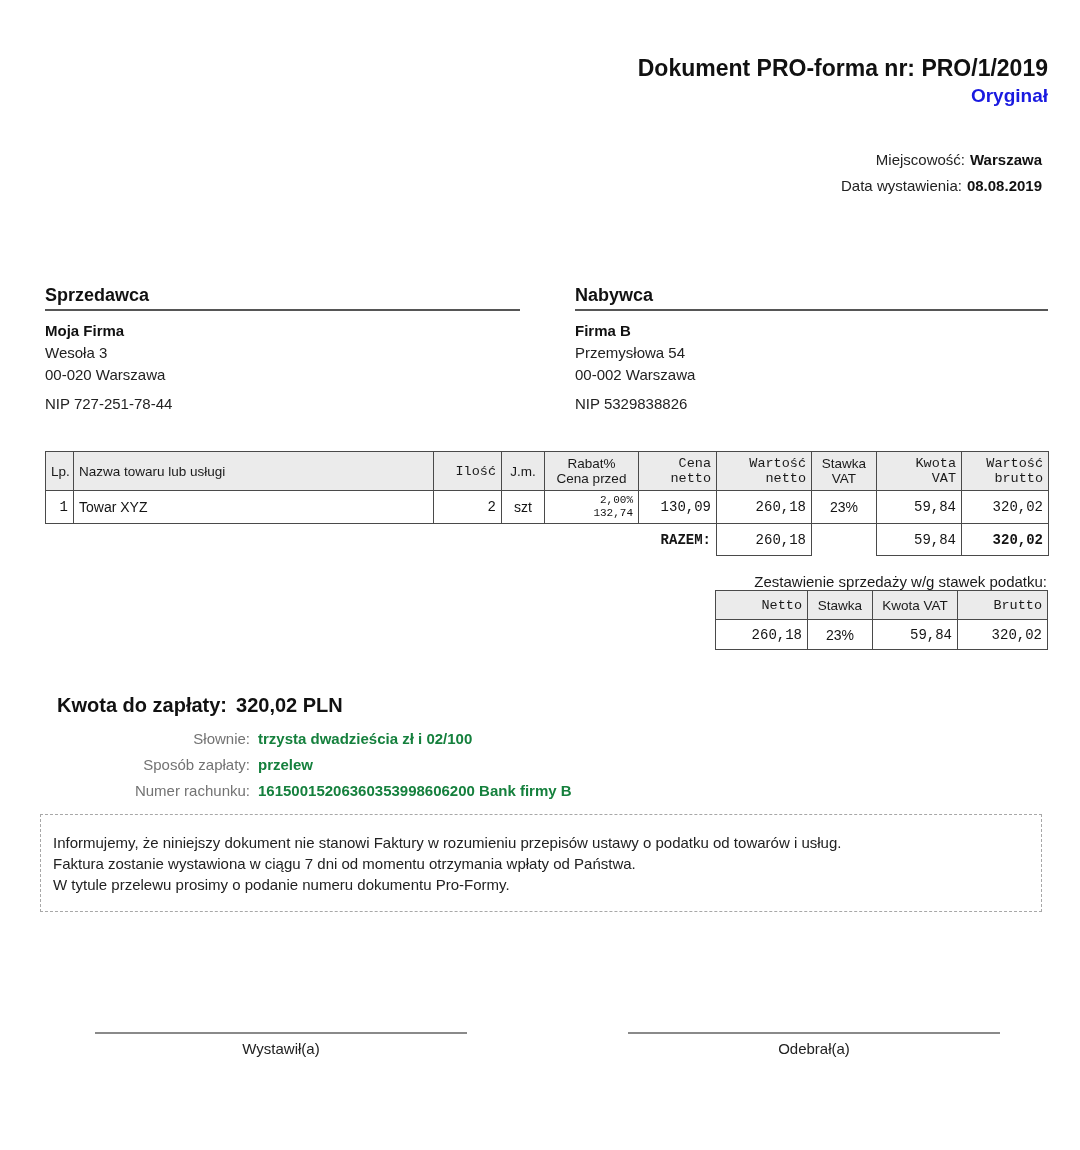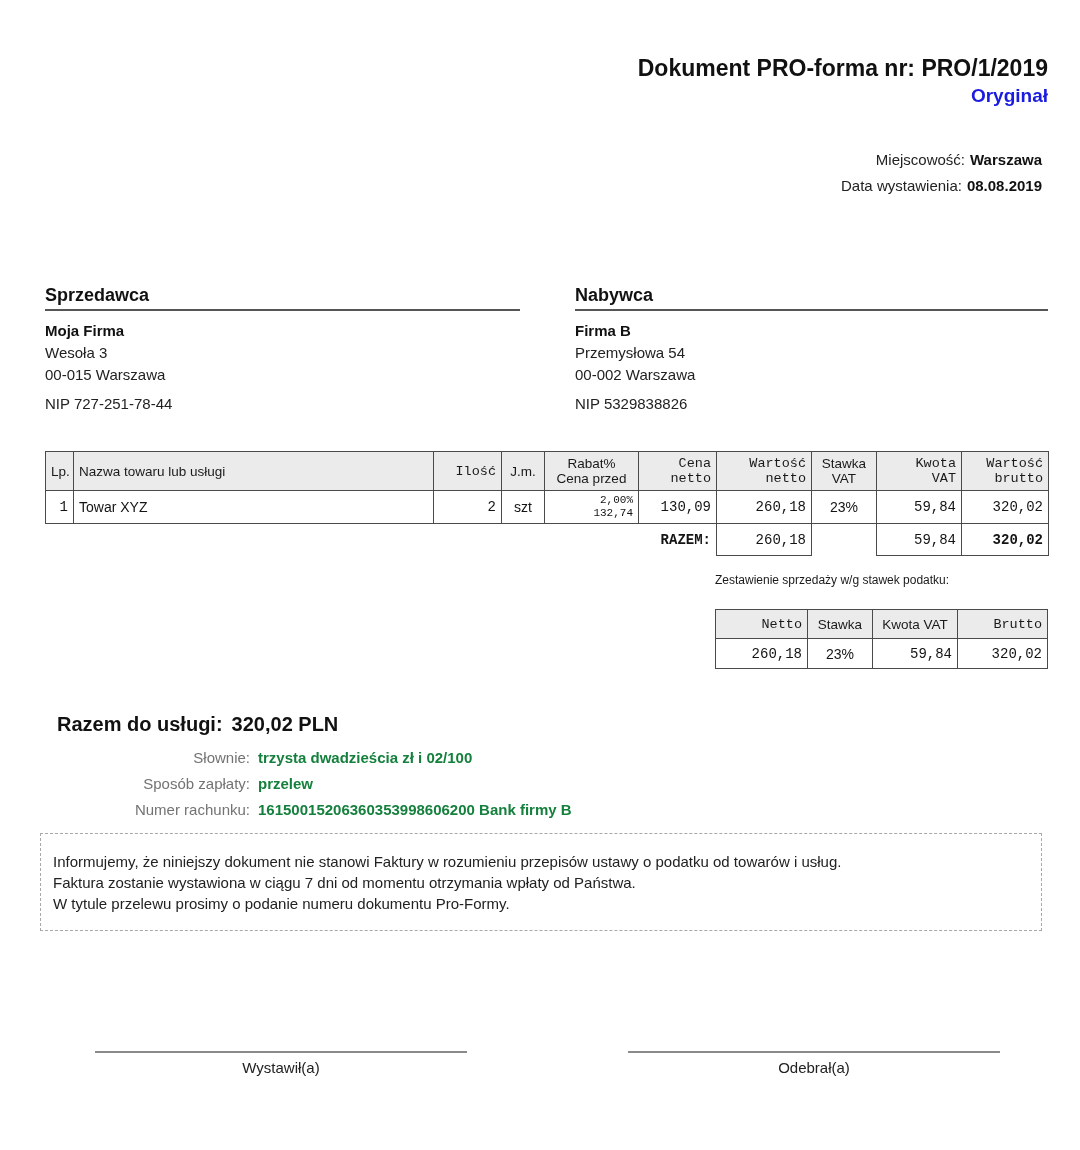--- a/index.html
+++ b/index.html
@@ -37,21 +37,21 @@
   .items-table tbody tr { height:33px; }
   .al { text-align:left; } .ar { text-align:right;font-family:Liberation Mono, monospace; } .ac { text-align:center; }
   .small2 { font-size:11px; line-height:13px; }
   .items-table tfoot td { border:none; height:27px; padding:2px 5px; }
   .razem-label { font-weight:bold; font-size:14px; }
   .boxed { border:1px solid var(--border-dark,#4a4a4a) !important; border-top:none; }
   .razem-brutto { font-weight:bold; }
 
   
   .tax-summary { width:332px; margin:17px 33px 0 auto; }
-  .tax-title { font-size:12px; margin-bottom:22px; color:#1a1a1a; }
+  .tax-title { font-size:15px; margin-bottom:0; color:#1a1a1a;text-align:right; }
   .tax-table { width:100%; font-size:14px; }
   .tax-table th {
     background:var(--table-header-bg,#ebebeb); font-weight:normal; font-size:13.5px;
     border:1px solid var(--border-dark,#4a4a4a); padding:2px 5px; height:24px; color:#1a1a1a;
   }
   .tax-table td { border:1px solid var(--border-dark,#4a4a4a); padding:2px 5px; height:25px; }
 
   
   .total-due { margin:44px 0 0 57px; font-size:20px; font-weight:bold; color:#111; }
   .total-value { margin-left:9px; }
@@ -84,21 +84,21 @@
   <div class="meta">
     <div class="meta-row"><span>Miejscowość:</span><span class="val">Warszawa</span></div>
     <div class="meta-row"><span>Data wystawienia:</span><span class="val">08.08.2019</span></div>
   </div>
 
   <div class="parties">
     <div class="party party-seller">
       <div class="party-heading">Sprzedawca</div>
       <div class="party-line party-name">Moja Firma</div>
       <div class="party-line">Wesoła 3</div>
-      <div class="party-line">00-015 Warszawa</div>
+      <div class="party-line">00-020 Warszawa</div>
       <div class="party-line party-nip">NIP 727-251-78-44</div>
     </div>
     <div class="party party-buyer">
       <div class="party-heading">Nabywca</div>
       <div class="party-line party-name">Firma B</div>
       <div class="party-line">Przemysłowa 54</div>
       <div class="party-line">00-002 Warszawa</div>
       <div class="party-line party-nip">NIP 5329838826</div>
     </div>
   </div>
@@ -198,21 +198,21 @@
           <td class="ar">260,18</td>
           <td class="ac">23%</td>
           <td class="ar">59,84</td>
           <td class="ar">320,02</td>
         </tr>
       </tbody>
     </table>
   </div>
 
   <div class="total-due">
-    <span>Razem do usługi:</span><span class="total-value">320,02 PLN</span>
+    <span>Kwota do zapłaty:</span><span class="total-value">320,02 PLN</span>
   </div>
 
   <div class="pay-rows">
     <div class="pay-row">
       <span class="pay-label">Słownie:</span>
       <span class="pay-value">trzysta dwadzieścia zł i 02/100</span>
     </div>
     <div class="pay-row">
       <span class="pay-label">Sposób zapłaty:</span>
       <span class="pay-value">przelew</span>

